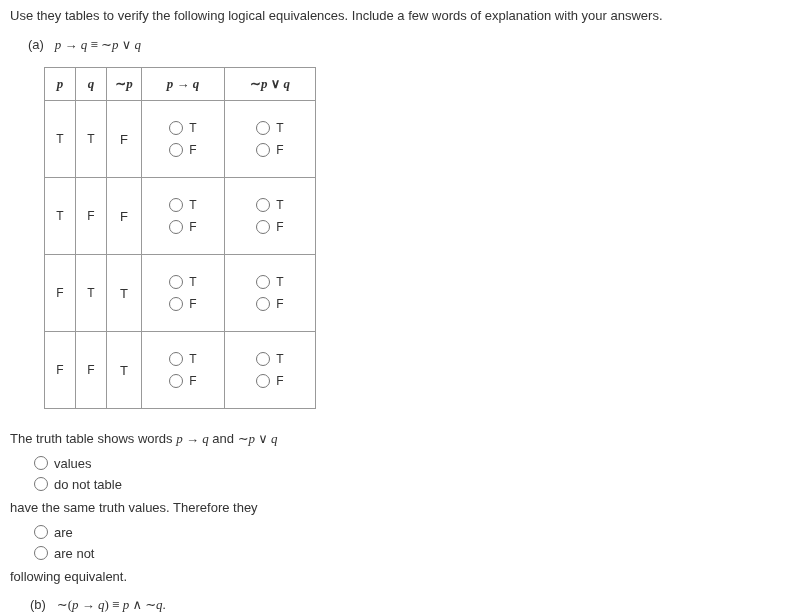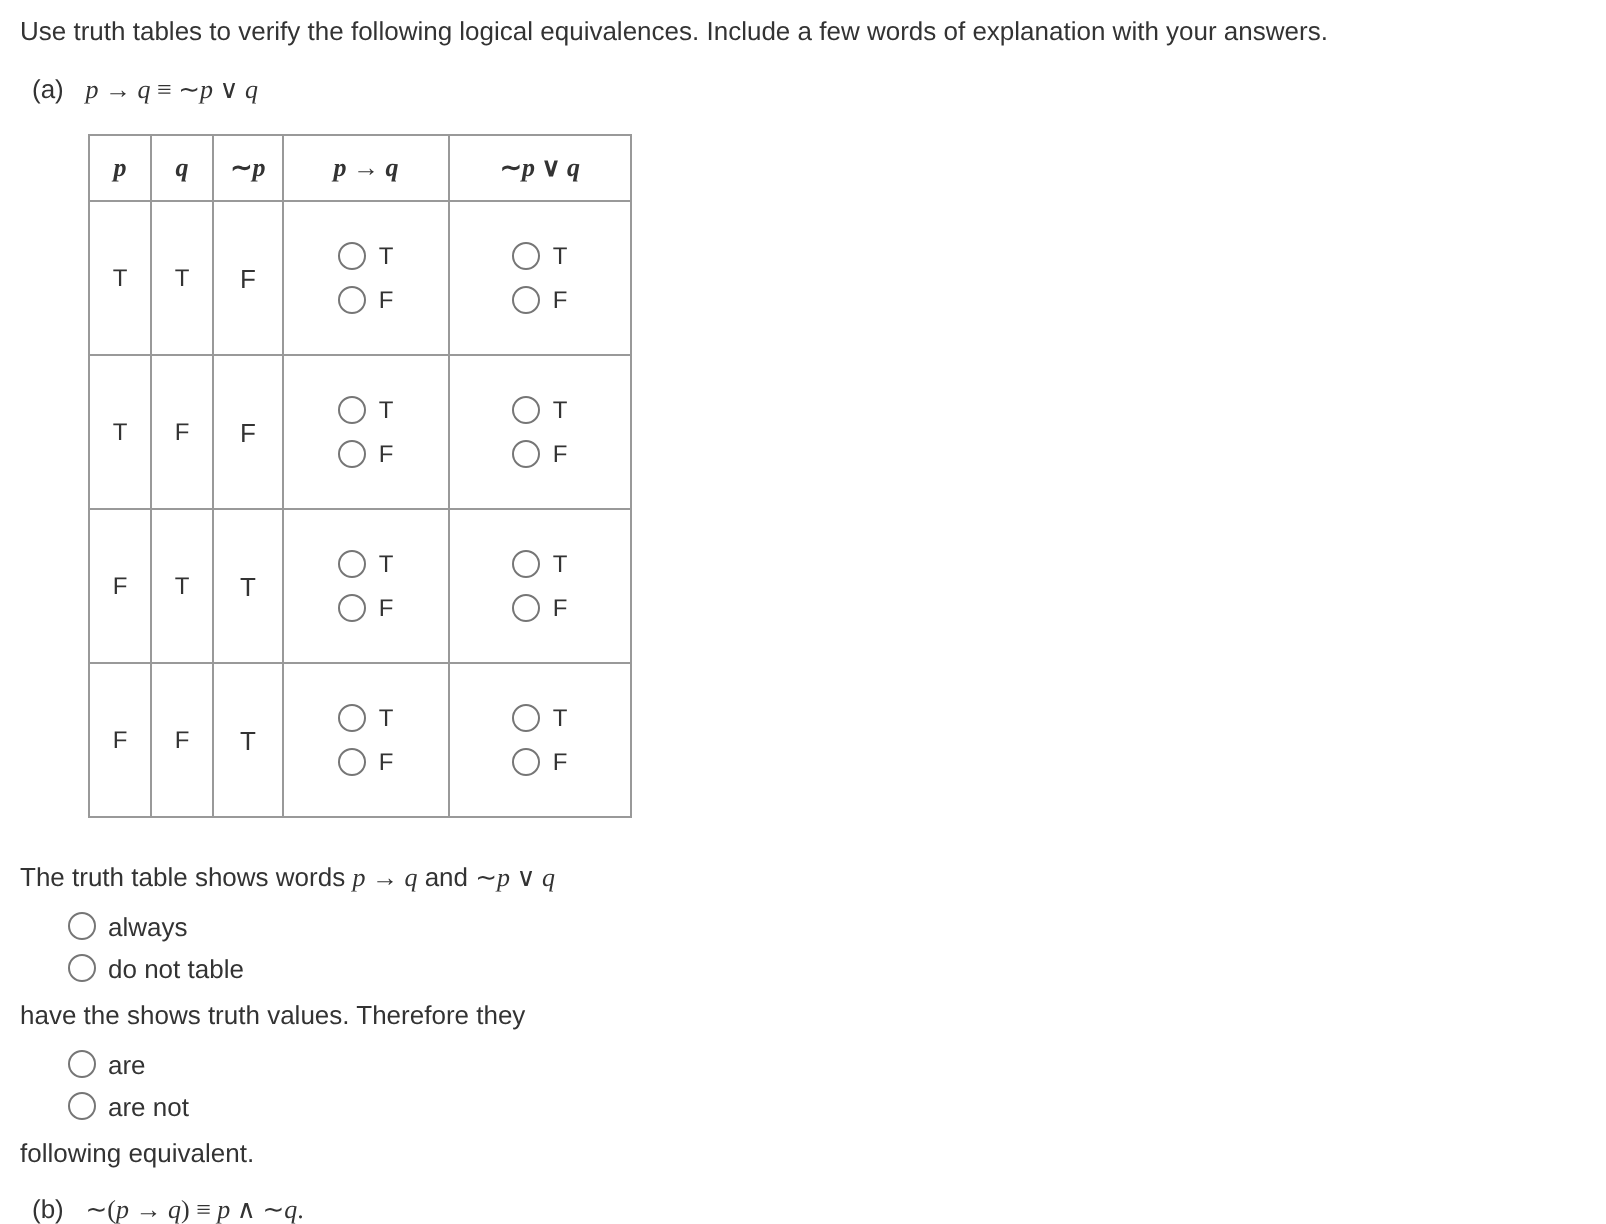--- a/index.html
+++ b/index.html
@@ -6,21 +6,21 @@
       font-family: Arial, Helvetica, sans-serif;
       font-size: 13px;
       color: #333;
       padding: 8px 10px;
       margin: 0;
       background: #fff;
       width: 803px;
       box-sizing: border-box;
     }
     .question-text { margin-bottom: 14px; }
-    .part-label { margin: 4px 0 14px 6px; }
+    .part-label { margin: 4px 0 14px 18px; }
     .italic { font-style: italic; }
     .part-label .symb { font-family: 'Times New Roman', serif; }
     table.truth {
       border-collapse: collapse;
       margin-left: 34px;
       margin-bottom: 20px;
     }
     table.truth th, table.truth td {
       border: 1px solid #999;
       text-align: center;
@@ -43,26 +43,26 @@
     table.truth th.exprhead2 { width: 88px; }
     table.truth td.exprcol2 { width: 88px; padding: 6px 0; }
     .radio-stack { display: flex; flex-direction: column; gap: 8px; align-items: center; }
     .radio-row { display: flex; align-items: center; gap: 6px; font-size: 12px; }
     .radio-row input[type="radio"] { margin: 0; width: 14px; height: 14px; }
     .conclusion { margin: 6px 0 6px 0; line-height: 1.6; }
     .conclusion .expr { font-family: 'Times New Roman', serif; }
     .conclusion .expr .var { font-style: italic; }
     .answer-choice { display: flex; align-items: center; gap: 6px; margin: 6px 0 6px 24px; font-size: 13px; }
     .answer-choice input[type="radio"] { margin: 0; width: 14px; height: 14px; }
-    .part-b { margin: 10px 0 0 6px; }
+    .part-b { margin: 10px 0 0 20px; }
   </style>
 </head>
 <body>
 
-<div class="question-text">Use truth tables to verify the following logical equivalences. Include a few words of explanation with your answers.</div>
+<div class="question-text">Use they tables to verify the following logical equivalences. Include a few words of explanation with your answers.</div>
 
 <div class="part-label">
   <span>(a)</span>&nbsp;&nbsp;
   <span class="symb">
     <span class="italic">p</span><span> → </span><span class="italic">q</span><span> ≡ </span><span>∼</span><span class="italic">p</span><span> ∨ </span><span class="italic">q</span>
   </span>
 </div>
 
 <table class="truth">
   <thead>
@@ -199,28 +199,28 @@
     </tr>
   </tbody>
 </table>
 
 <div class="conclusion">
   <span>The truth table shows words </span><span class="expr"><span class="var">p</span><span> → </span><span class="var">q</span></span><span> and </span><span class="expr"><span>∼</span><span class="var">p</span><span> ∨ </span><span class="var">q</span></span>
 </div>
 
 <label class="answer-choice">
     <input type="radio" name="q1" style=""> 
-    <span>always</span>
+    <span>values</span>
   </label>
 <label class="answer-choice">
     <input type="radio" name="q1" style=""> 
     <span>do not table</span>
   </label>
 
-<div class="conclusion">have the shows truth values. Therefore they</div>
+<div class="conclusion">have the same truth values. Therefore they</div>
 
 <label class="answer-choice">
     <input type="radio" name="q2" style=""> 
     <span>are</span>
   </label>
 <label class="answer-choice">
     <input type="radio" name="q2" style=""> 
     <span>are not</span>
   </label>
 

